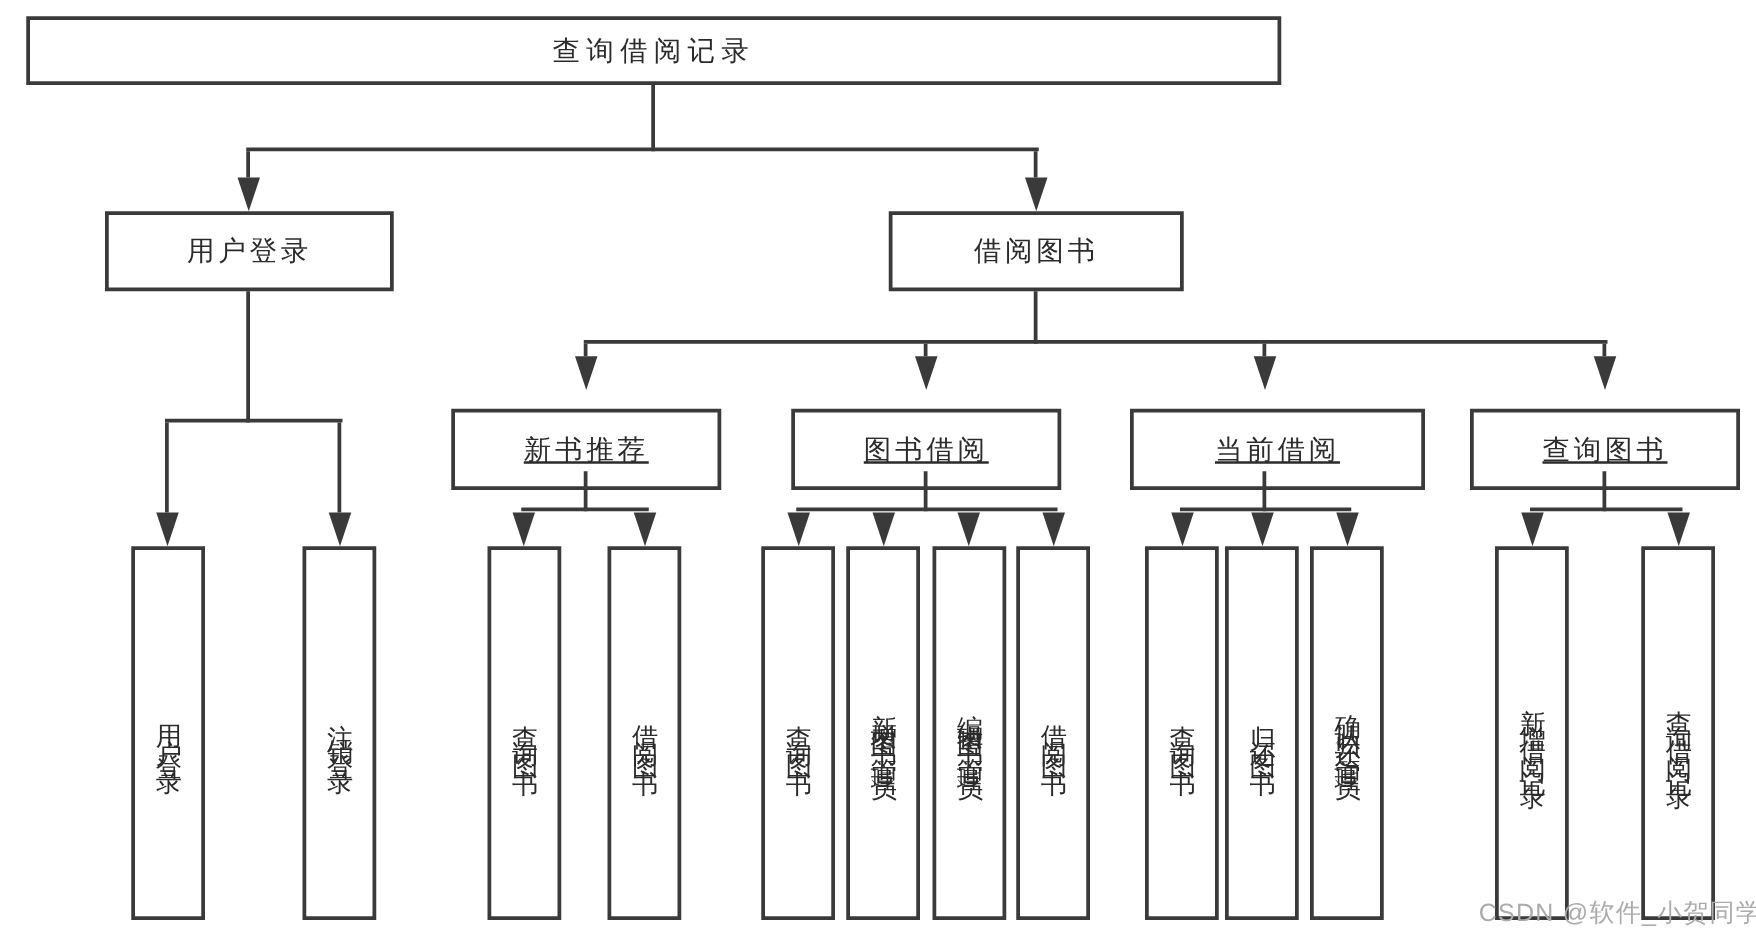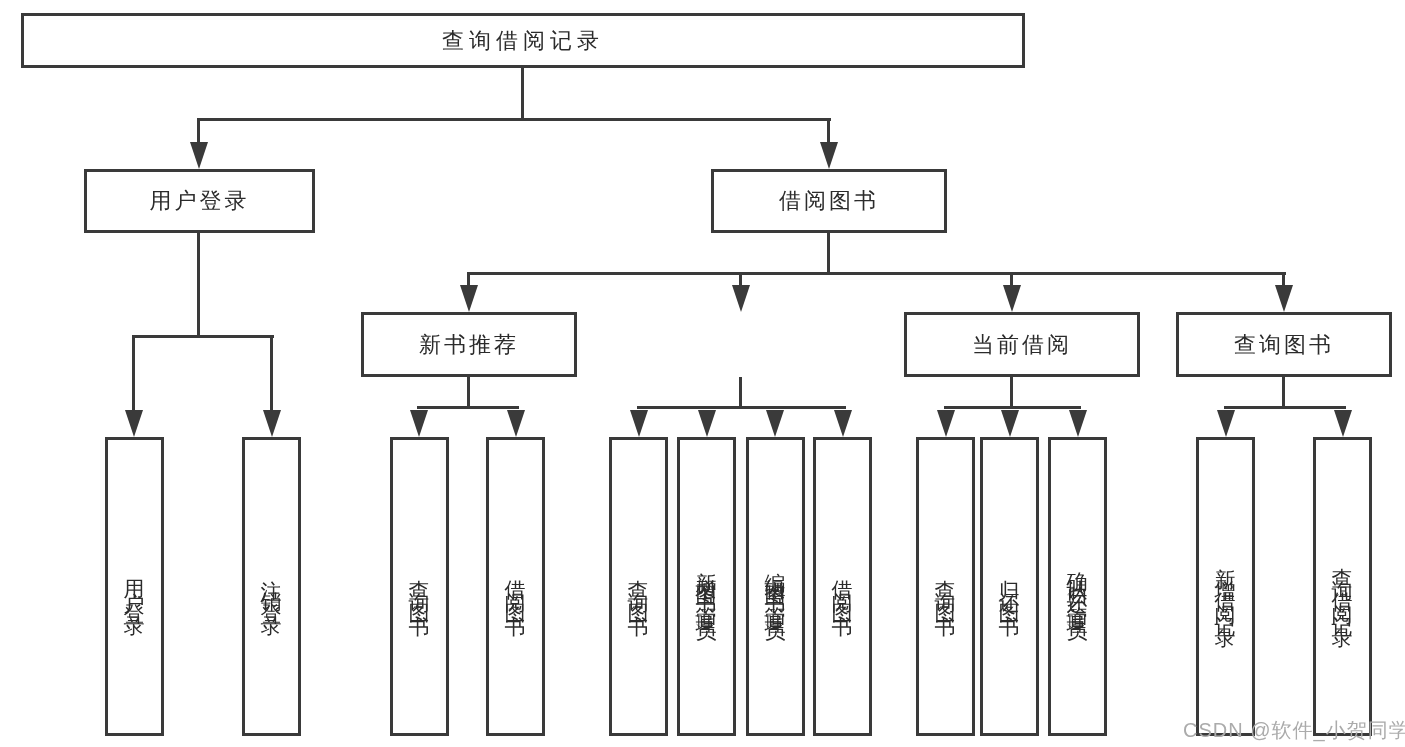--- a/index.html
+++ b/index.html
@@ -7,21 +7,21 @@
     position:relative;width:1405px;height:747px;background:var(--background,#fff);
     font-family:"Liberation Sans",sans-serif;color:var(--text,#2b2b2b);overflow:hidden;
   }
   .box{
     position:absolute;background:#fff;border:3px solid var(--line,#3a3a3a);
     box-sizing:border-box;display:flex;align-items:center;justify-content:center;
     text-align:center;
   }
   .root{left:21px;top:13px;width:1004px;height:55px;font-size:22px;letter-spacing:5px;}
   .l2{top:169px;height:64px;font-size:22px;letter-spacing:3px;}
-  .l3{top:312px;height:65px;font-size:22px;letter-spacing:3px;}
+  .l3{top:327px;height:65px;font-size:22px;letter-spacing:3px;text-decoration:underline;}
   .leaf{top:437px;height:299px;width:59px;}
   .vlabel{writing-mode:vertical-rl;text-orientation:mixed;font-size:21px;letter-spacing:12px;line-height:1;}
   .tight .vlabel{letter-spacing:7px;}
   .line{position:absolute;background:var(--line,#3a3a3a);}
   .tri{
     position:absolute;width:0;height:0;
     border-left:9px solid transparent;border-right:9px solid transparent;
     border-top:27px solid var(--line,#3a3a3a);
   }
   .watermark{
@@ -65,20 +65,23 @@
   <div class="line" style="left:739px;top:275px;width:3px;height:10px"></div>
   <div class="line" style="left:1010px;top:275px;width:3px;height:10px"></div>
   <div class="line" style="left:1282px;top:275px;width:3px;height:10px"></div>
   <div class="tri" style="left:460px;top:285px"></div>
   <div class="tri" style="left:732px;top:285px"></div>
   <div class="tri" style="left:1003px;top:285px"></div>
   <div class="tri" style="left:1275px;top:285px"></div>
 
   <div class="box l3" style="left:361px;width:216px">
     <span>新书推荐</span>
+  </div>
+  <div class="box l3" style="left:633px;width:216px">
+    <span>图书借阅</span>
   </div>
   <div class="box l3" style="left:904px;width:236px">
     <span>当前借阅</span>
   </div>
   <div class="box l3" style="left:1176px;width:216px">
     <span>查询图书</span>
   </div>
 
   <div class="line" style="left:467px;top:377px;width:3px;height:32px"></div>
   <div class="line" style="left:417px;top:406px;width:102px;height:3px"></div>

